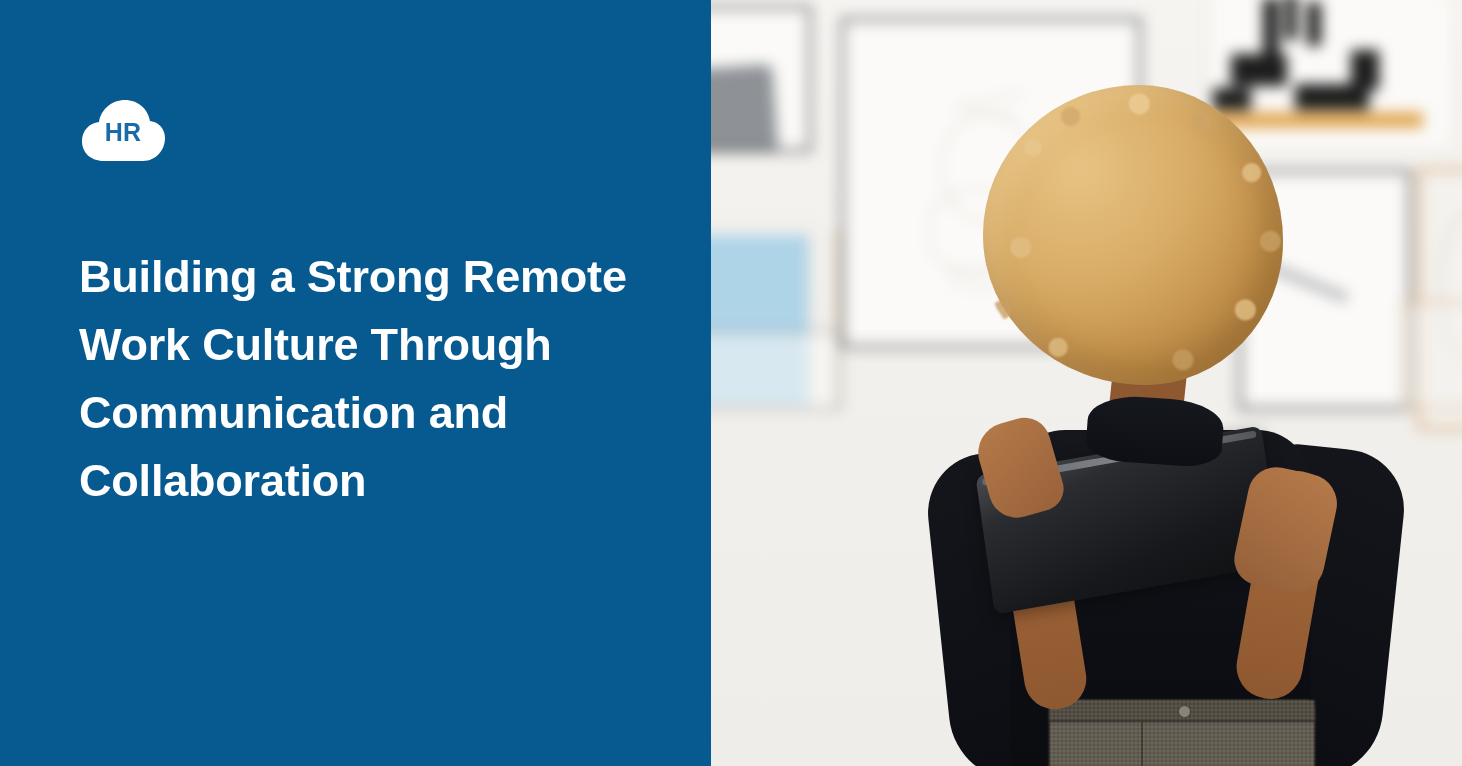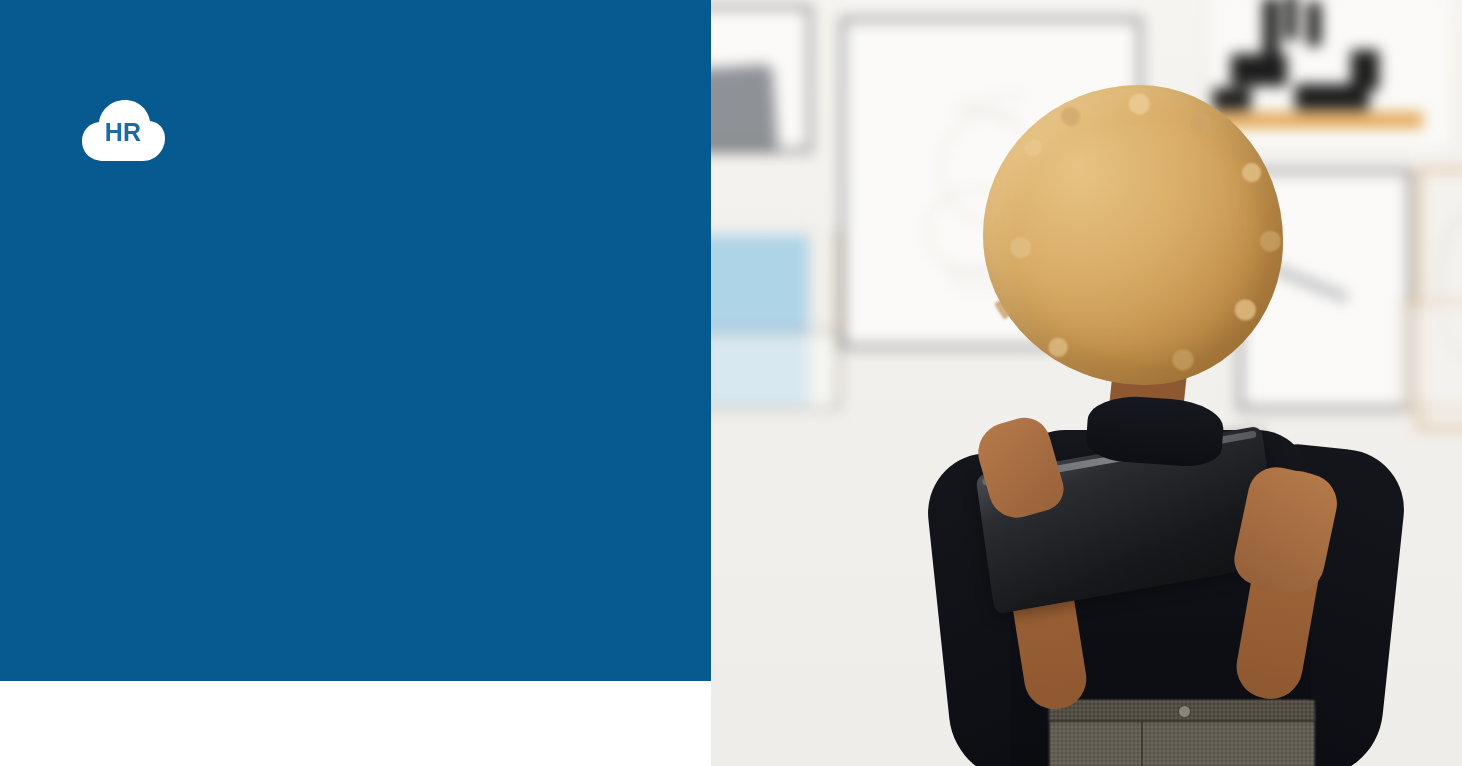--- a/index.html
+++ b/index.html
@@ -6,21 +6,21 @@
   * { margin:0; padding:0; box-sizing:border-box; }
   html, body {
     width:1462px; height:766px; overflow:hidden;
     font-family:"Liberation Sans", sans-serif;
     background:#ffffff;
   }
   .banner { position:relative; width:1462px; height:766px; display:flex; }
 
   
   .left-panel {
-    width:711px; height:681px; flex:0 0 711px;
+    width:711px; height:766px; flex:0 0 711px;
     background:#065A90;
     position:relative;
   }
   .logo-wrap { position:absolute; left:79px; top:97px; width:88px; height:66px; }
   .cloud-logo { position:absolute; inset:0; }
   .cloud-logo svg { display:block; width:88px; height:66px; }
   .logo-text {
     position:absolute; left:0; top:0; width:88px; height:66px;
     display:flex; align-items:center; justify-content:center;
     color:#1B6BA8; font-size:25px; font-weight:bold;
@@ -231,20 +231,21 @@
 
     <div class="logo-wrap">
       <div class="cloud-logo">
         <svg viewBox="0 0 88 66" xmlns="http://www.w3.org/2000/svg" aria-hidden="true">
           <path fill="#FFFFFF" d="M25 64 C11 64 3 55 3 44 C3 34 10 26 20 25 C22 12 33 3 46 3 C59 3 69 12 71 24 C80 25 86 32 86 41 C86 53 77 64 64 64 Z"></path>
         </svg>
       </div>
       <div class="logo-text">HR</div>
     </div>
 
+    <h1 class="headline"><span>Building a Strong Remote Work Culture Through Communication and Collaboration</span></h1>
 
 
   </div>
 
   <div class="photo-panel">
 
     <div class="wall"></div>
 
     <div class="blur-layer">
 

